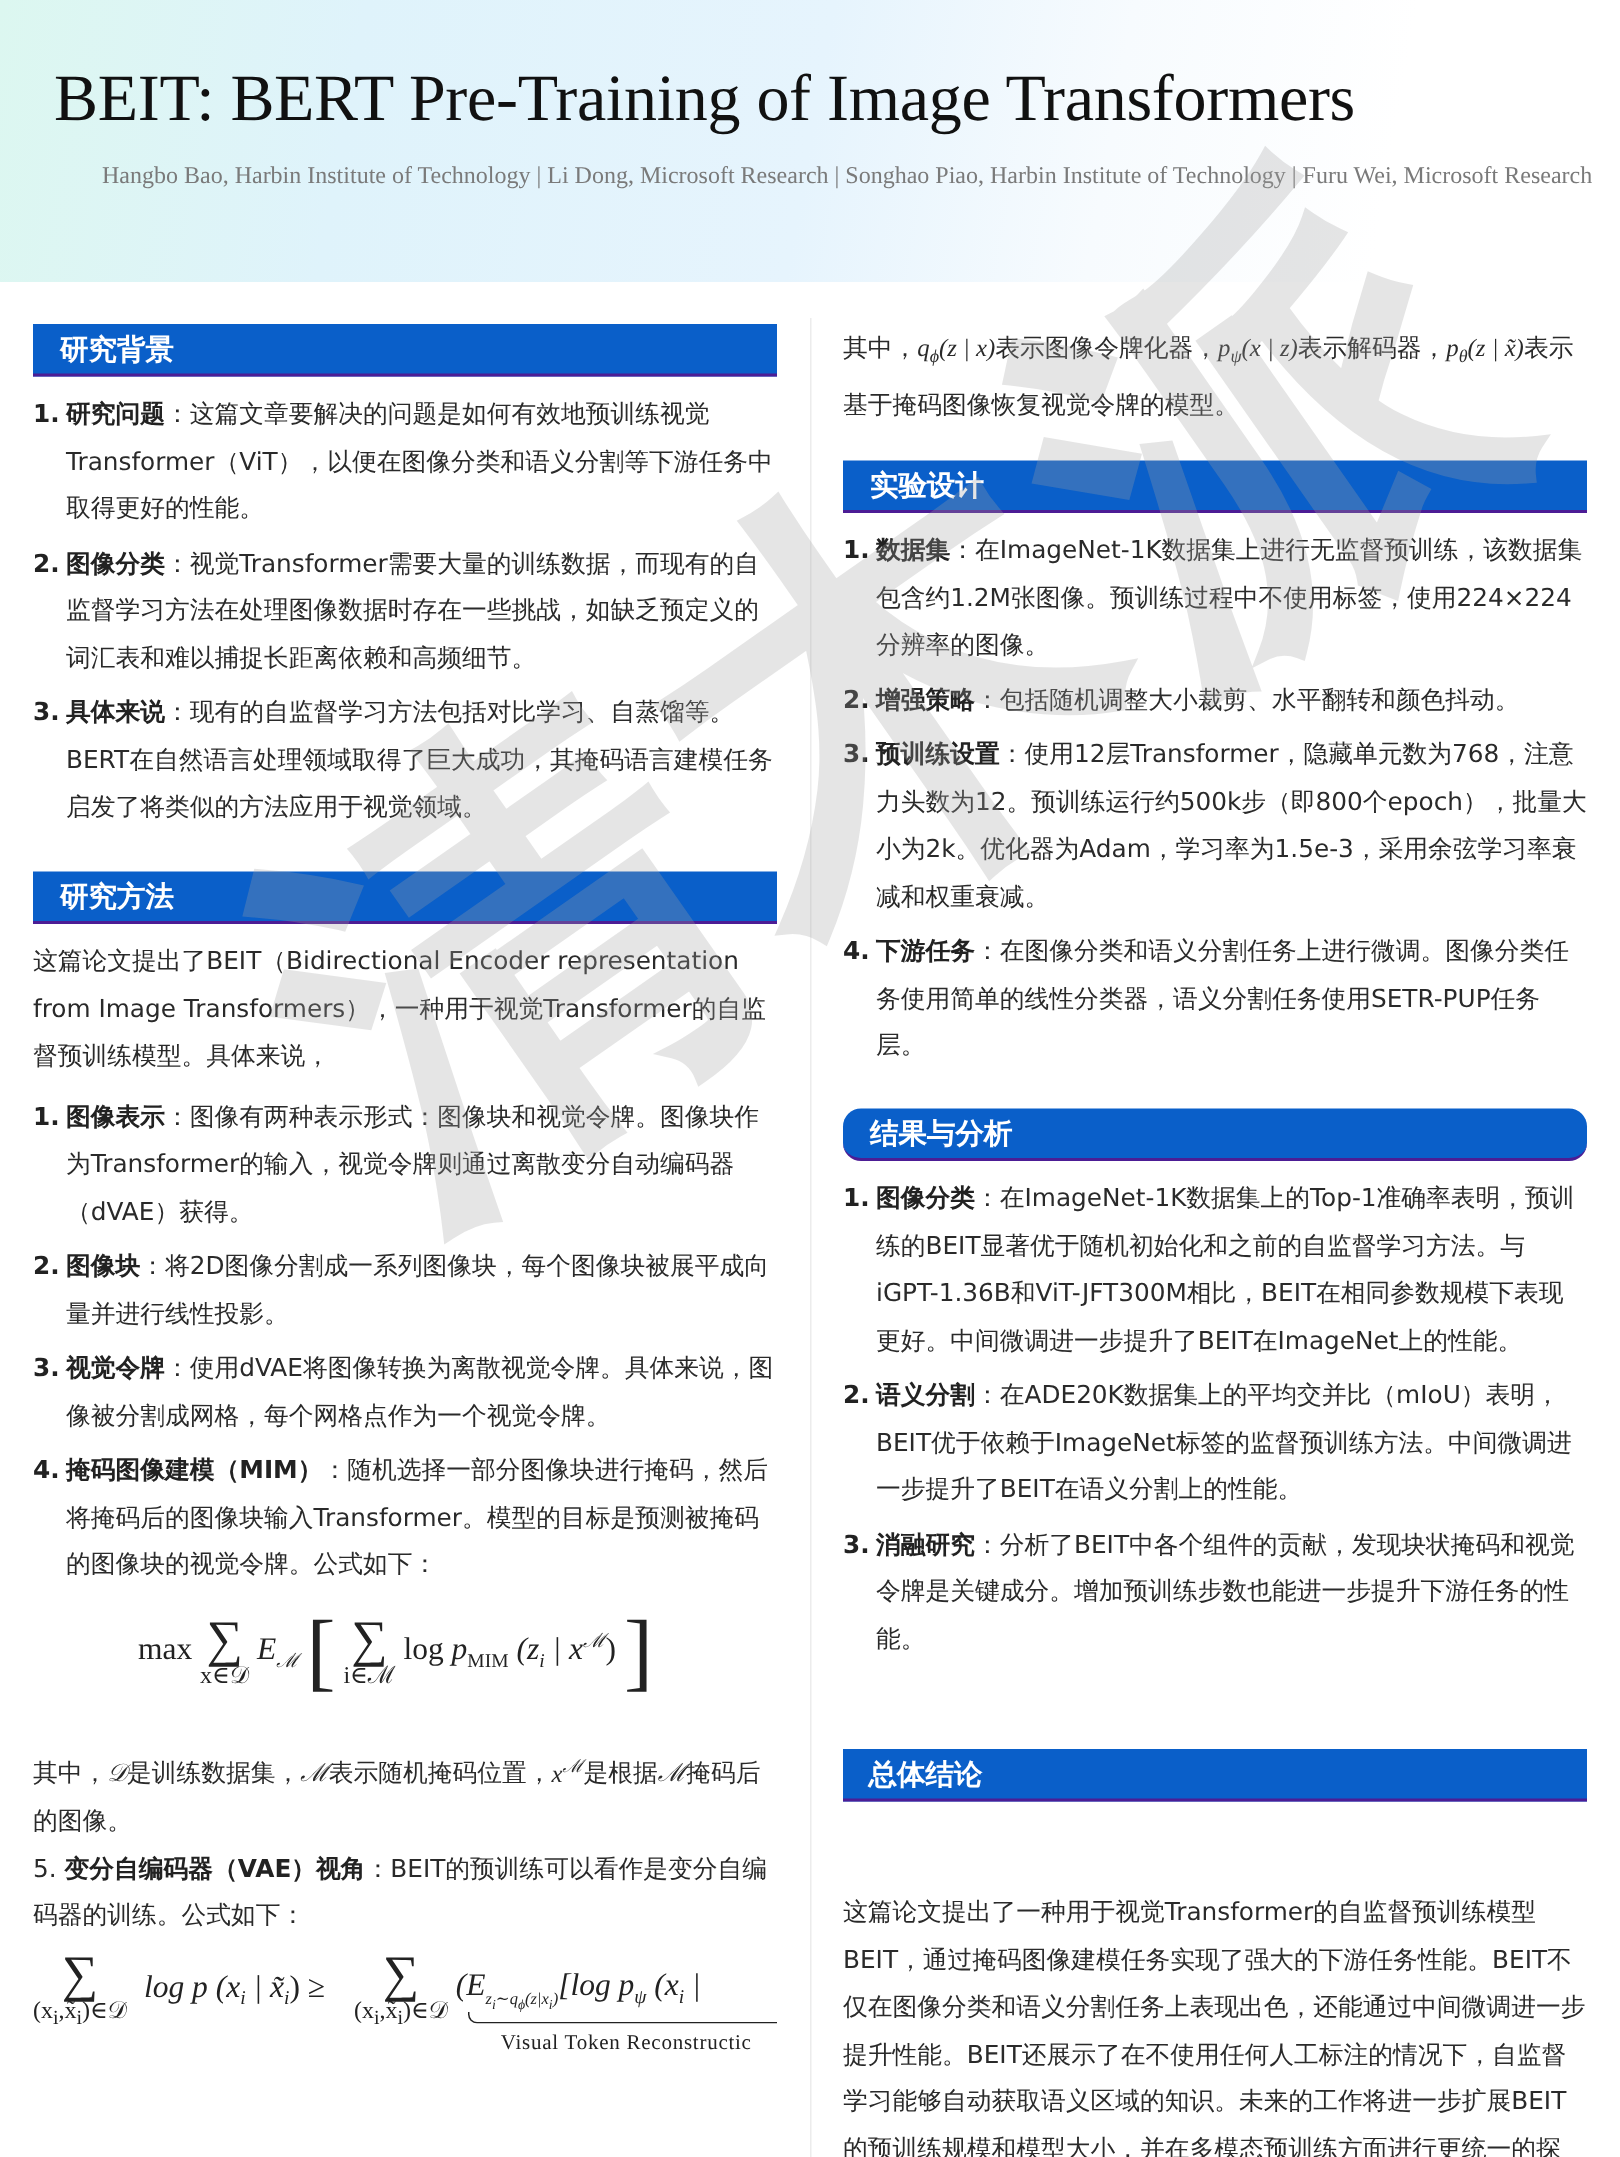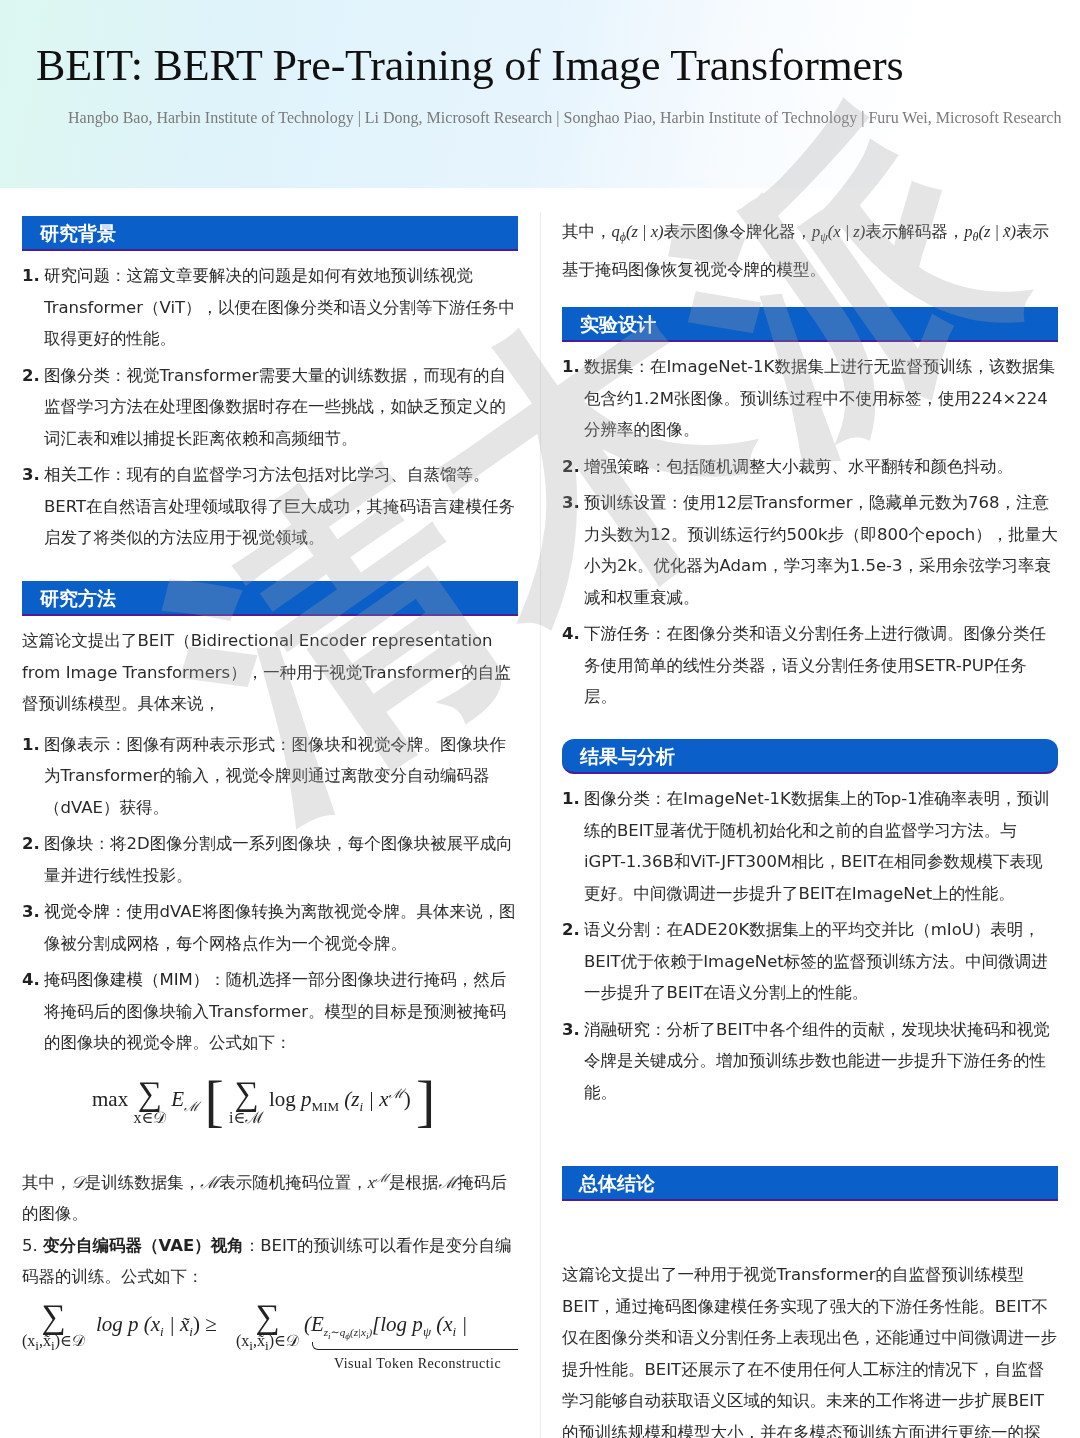--- a/index.html
+++ b/index.html
@@ -30,21 +30,21 @@
   .section-head {
     position: absolute; left: 0; width: 496px; height: 35px;
     background: #0a5fc9; border-bottom: 2px solid #4c1d95;
     color: #ffffff; font-weight: bold; font-size: 19px; line-height: 35px;
     padding-left: 18px;
   }
 
   .block { position: absolute; left: 0; width: 496px; font-size: 16.5px; line-height: 31.5px; color: #2a2a2a; }
   .item { position: relative; padding-left: 22px; margin-bottom: 5px; }
   .item .num { position: absolute; left: 0; top: 0; font-weight: bold; color: #222; }
-  .item .key { font-weight: normal; color: #222; }
+  .item .key { font-weight: bold; color: #222; }
   .para { }
   .math { font-family: "Liberation Serif", "DejaVu Serif", serif; font-style: italic; }
   .math .up { font-style: normal; }
 
   .formula {
     position: absolute; font-family: "Liberation Serif", "DejaVu Serif", serif;
     color: #222; white-space: nowrap;
   }
   .sum { display: inline-block; text-align: center; vertical-align: middle; position: relative; }
   .sum .sym { font-size: 34px; line-height: 34px; display: block; }
@@ -75,21 +75,21 @@
 
   <div class="section-head" style="top:216px;">研究背景</div>
   <div class="block" style="top:260px;">
     <div class="item">
       <span class="num">1.</span><span class="key">研究问题</span><span>：这篇文章要解决的问题是如何有效地预训练视觉Transformer（ViT），以便在图像分类和语义分割等下游任务中取得更好的性能。</span>
     </div>
     <div class="item">
       <span class="num">2.</span><span class="key">图像分类</span><span>：视觉Transformer需要大量的训练数据，而现有的自监督学习方法在处理图像数据时存在一些挑战，如缺乏预定义的词汇表和难以捕捉长距离依赖和高频细节。</span>
     </div>
     <div class="item">
-      <span class="num">3.</span><span class="key">相关工作</span><span>：现有的自监督学习方法包括对比学习、自蒸馏等。BERT在自然语言处理领域取得了巨大成功，其掩码语言建模任务启发了将类似的方法应用于视觉领域。</span>
+      <span class="num">3.</span><span class="key">具体来说</span><span>：现有的自监督学习方法包括对比学习、自蒸馏等。BERT在自然语言处理领域取得了巨大成功，其掩码语言建模任务启发了将类似的方法应用于视觉领域。</span>
     </div>
   </div>
 
   <div class="section-head" style="top:581px;">研究方法</div>
   <div class="block" style="top:625px;">
     <div class="para" style="margin-bottom:9px;">这篇论文提出了BEIT（Bidirectional Encoder representation from Image Transformers），一种用于视觉Transformer的自监督预训练模型。具体来说，</div>
     <div class="item">
       <span class="num">1.</span><span class="key">图像表示</span><span>：图像有两种表示形式：图像块和视觉令牌。图像块作为Transformer的输入，视觉令牌则通过离散变分自动编码器（dVAE）获得。</span>
     </div>
     <div class="item">

